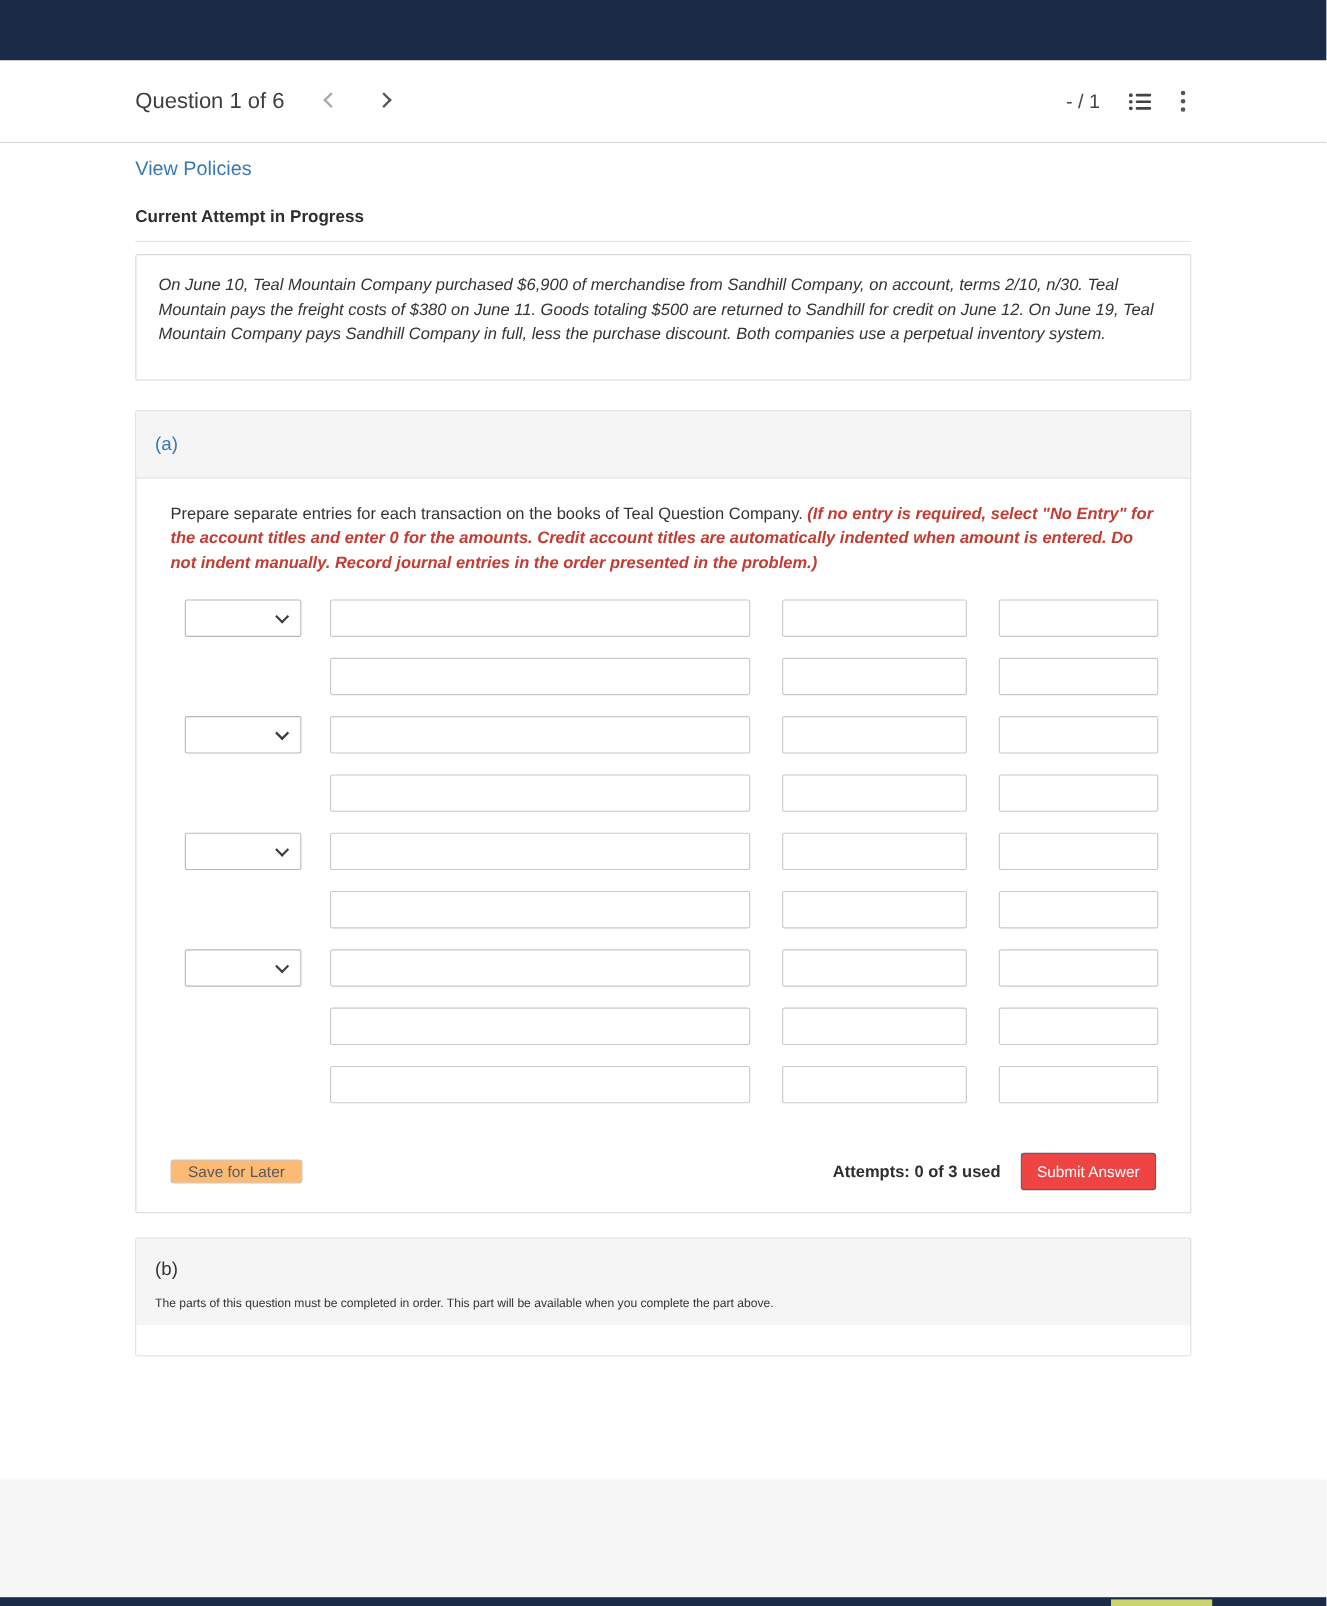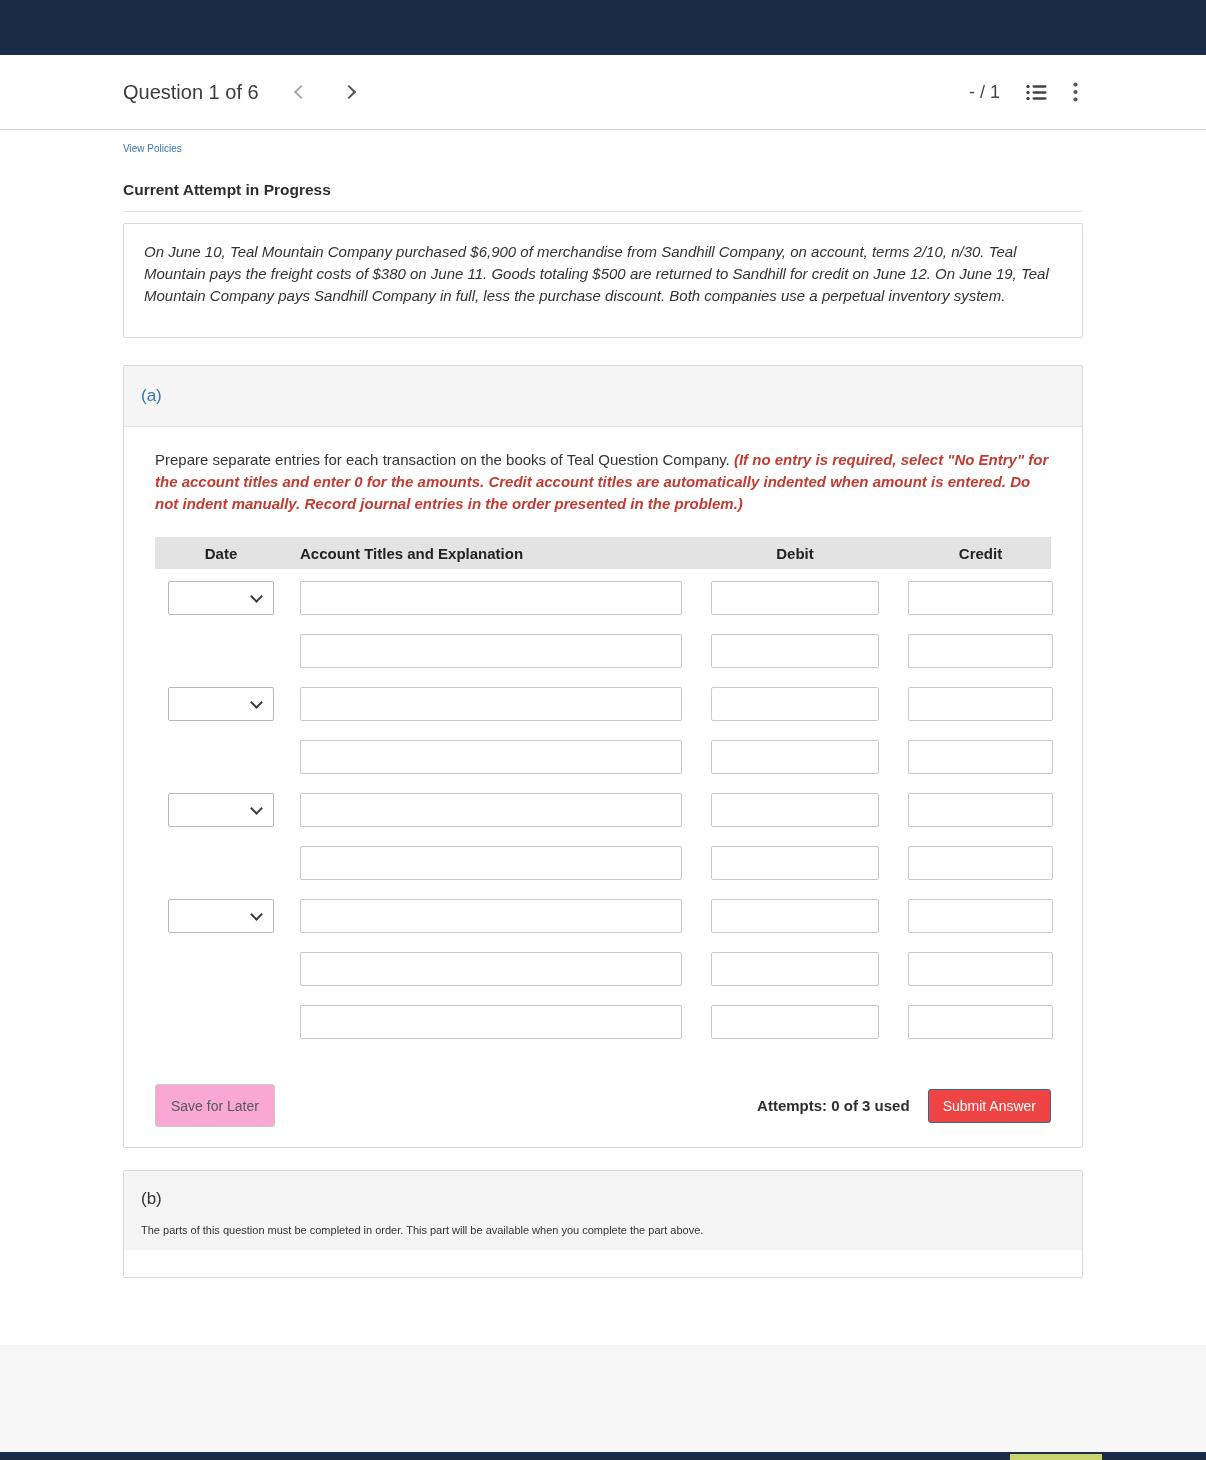--- a/index.html
+++ b/index.html
@@ -13,32 +13,32 @@
     overflow:hidden;
   }
   .topbar { height:55px; background:#1b2a47; }
   .qheader {
     height:75px;
     border-bottom:1px solid #d8d8d8;
     display:flex; align-items:center; justify-content:space-between;
     padding:0 128px 0 123px;
     background:#fff;
   }
-  .qh-left { display:flex; align-items:flex-end; gap:30px; }
+  .qh-left { display:flex; align-items:flex-start; gap:30px; }
   .q-title { font-size:20px; color:#3d3d3d; }
   .nav-btn { background:none; border:none; cursor:pointer; width:22px; height:22px; position:relative; }
   .nav-btn .chev-l, .nav-btn .chev-r { position:absolute; top:5px; width:10px; height:10px; display:block; }
   .chev-l { left:7px; border-left:2px solid #a9a9a9; border-bottom:2px solid #a9a9a9; transform:rotate(45deg); }
   .chev-r { left:3px; border-right:2px solid #555; border-bottom:2px solid #555; transform:rotate(-45deg); }
   .qh-right { display:flex; align-items:center; gap:26px; }
   .score { font-size:18px; color:#454545; }
   .icon-btn { background:none; border:none; cursor:pointer; display:flex; align-items:center; }
 
   .content { width:960px; margin:0 auto; }
-  .view-policies { display:inline-block; margin-top:13px; color:#3578b5; font-size:10px; text-decoration:none; cursor:pointer; }
+  .view-policies { display:inline-block; margin-top:13px; color:#3578b5; font-size:18px; text-decoration:none; cursor:pointer; }
   .attempt-head { margin-top:25px; padding-bottom:12px; border-bottom:1px solid #e3e3e3; font-weight:bold; font-size:15.5px; color:#2e2e2e; }
   .problem-box {
     margin-top:11px; border:1px solid #d9d9d9; border-radius:2px;
     padding:17px 20px 30px; font-size:15px; line-height:22px; color:#333;font-style:italic;
   }
 
   .part-card { margin-top:27px; border:1px solid #d9d9d9; border-radius:2px; background:#fff; }
   .part-a-header {
     background:#f5f5f5; border-bottom:1px solid #e2e2e2; height:61px;
     display:flex; align-items:center; padding-left:17px; font-size:17px;
@@ -69,21 +69,21 @@
   .j-input {
     height:34px; width:100%; border:1px solid #c9c9c9; border-radius:2px;
     padding:0 8px; font-size:14px; font-family:"Liberation Sans", sans-serif; color:#333; background:#fff;
   }
   .acct-cell  { grid-column:4; }
   .debit-cell { grid-column:6; }
   .credit-cell{ grid-column:8; }
 
   .actions { margin-top:45px; display:flex; justify-content:space-between; align-items:center; }
   .save-btn {
-    height:43px; padding:0 15px; background:#f9a8d4; border:1px solid #c9c9c9; border-radius:3px;
+    height:22px; padding:0 15px; background:#fdba74; border:1px solid #c9c9c9; border-radius:3px;
     color:#595959; font-size:14px; cursor:pointer; font-family:"Liberation Sans", sans-serif;
   }
   .actions-right { display:flex; align-items:center; gap:18px; }
   .attempts { font-weight:bold; font-size:15px; color:#2e2e2e; }
   .submit-btn {
     height:34px; padding:0 14px; background:#ef4444; border:1px solid #336b96; border-radius:3px;
     color:#fff; font-size:14px; cursor:pointer; font-family:"Liberation Sans", sans-serif;
   }
 
   .part-b { margin-top:22px; }
@@ -143,26 +143,20 @@
   <section class="part-card">
     <div class="part-a-header">
       <span class="part-label">(a)</span>
     </div>
     <div class="part-body">
       <p class="instructions">
         <span>Prepare separate entries for each transaction on the books of Teal Question Company. </span><span class="red">(If no entry is required, select "No Entry" for the account titles and enter 0 for the amounts. Credit account titles are automatically indented when amount is entered. Do not indent manually. Record journal entries in the order presented in the problem.)</span>
       </p>
 
       <div class="jtable">
-        <div class="j-head j-grid">
-          <span class="h-date">Date</span>
-          <span class="h-account">Account Titles and Explanation</span>
-          <span class="h-debit">Debit</span>
-          <span class="h-credit">Credit</span>
-        </div>
         <div class="j-rows">
             <div class="j-row j-grid">
               <div class="date-select">
                 <span class="chev"></span>
               </div>
               <input type="text" class="j-input acct-cell" style="">
               <input type="text" class="j-input debit-cell" style="">
               <input type="text" class="j-input credit-cell" style="">
             </div>
             <div class="j-row j-grid">

